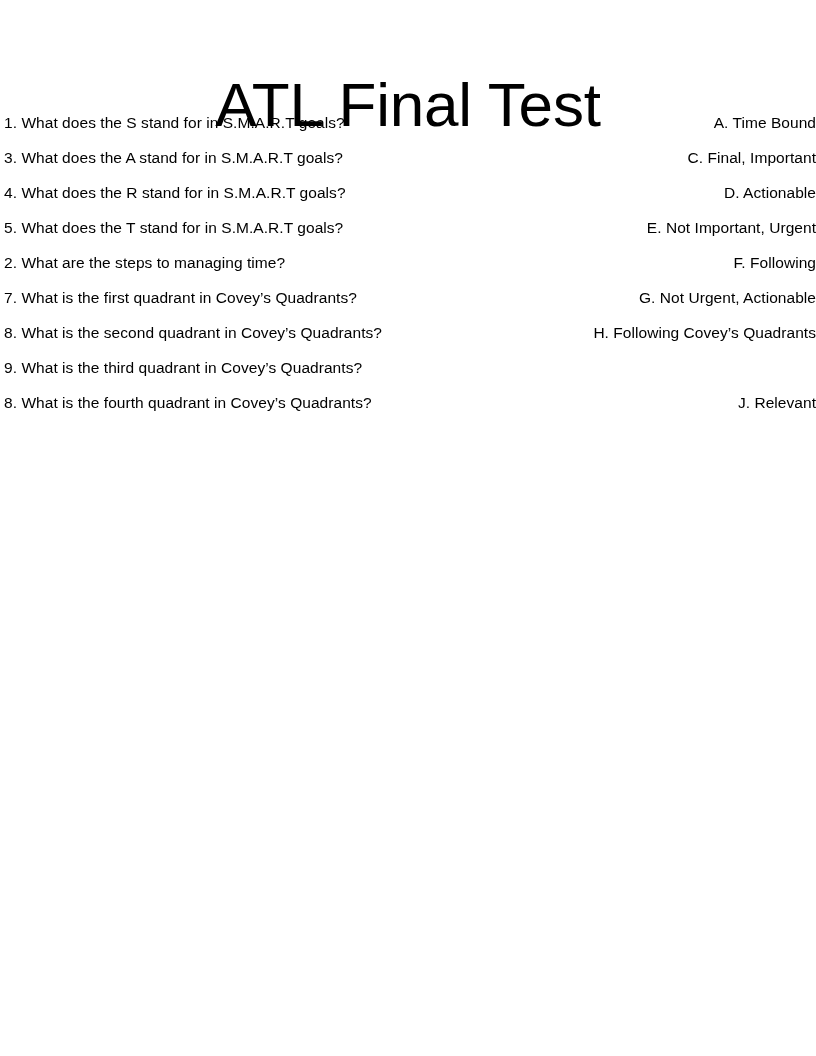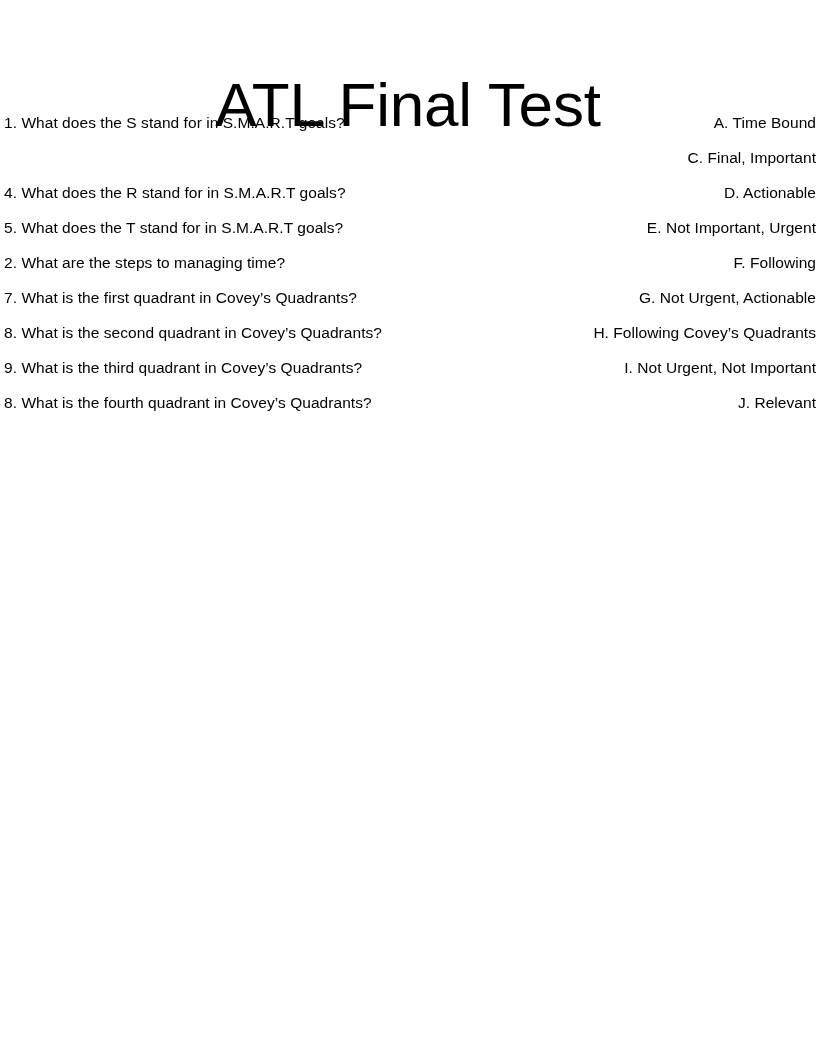--- a/index.html
+++ b/index.html
@@ -84,20 +84,21 @@
 
   <div class="matching-list">
 
     <div class="match-row">
       <div class="question-cell">1. What does the S stand for in S.M.A.R.T goals?</div>
       <div class="answer-cell">A. Time Bound</div>
     </div>
 
 
     <div class="match-row">
+      <div class="question-cell">3. What does the A stand for in S.M.A.R.T goals?</div>
       <div class="answer-cell">C. Final, Important</div>
     </div>
 
     <div class="match-row">
       <div class="question-cell">4. What does the R stand for in S.M.A.R.T goals?</div>
       <div class="answer-cell">D. Actionable</div>
     </div>
 
     <div class="match-row">
       <div class="question-cell">5. What does the T stand for in S.M.A.R.T goals?</div>
@@ -114,21 +115,20 @@
       <div class="answer-cell">G. Not Urgent, Actionable</div>
     </div>
 
     <div class="match-row">
       <div class="question-cell">8. What is the second quadrant in Covey’s Quadrants?</div>
       <div class="answer-cell">H. Following Covey’s Quadrants</div>
     </div>
 
     <div class="match-row">
       <div class="question-cell">9. What is the third quadrant in Covey’s Quadrants?</div>
-      <div class="answer-cell">I. Not Urgent, Not Important</div>
     </div>
 
     <div class="match-row">
       <div class="question-cell">8. What is the fourth quadrant in Covey’s Quadrants?</div>
       <div class="answer-cell">J. Relevant</div>
     </div>
 
   </div>
 
 </div>

